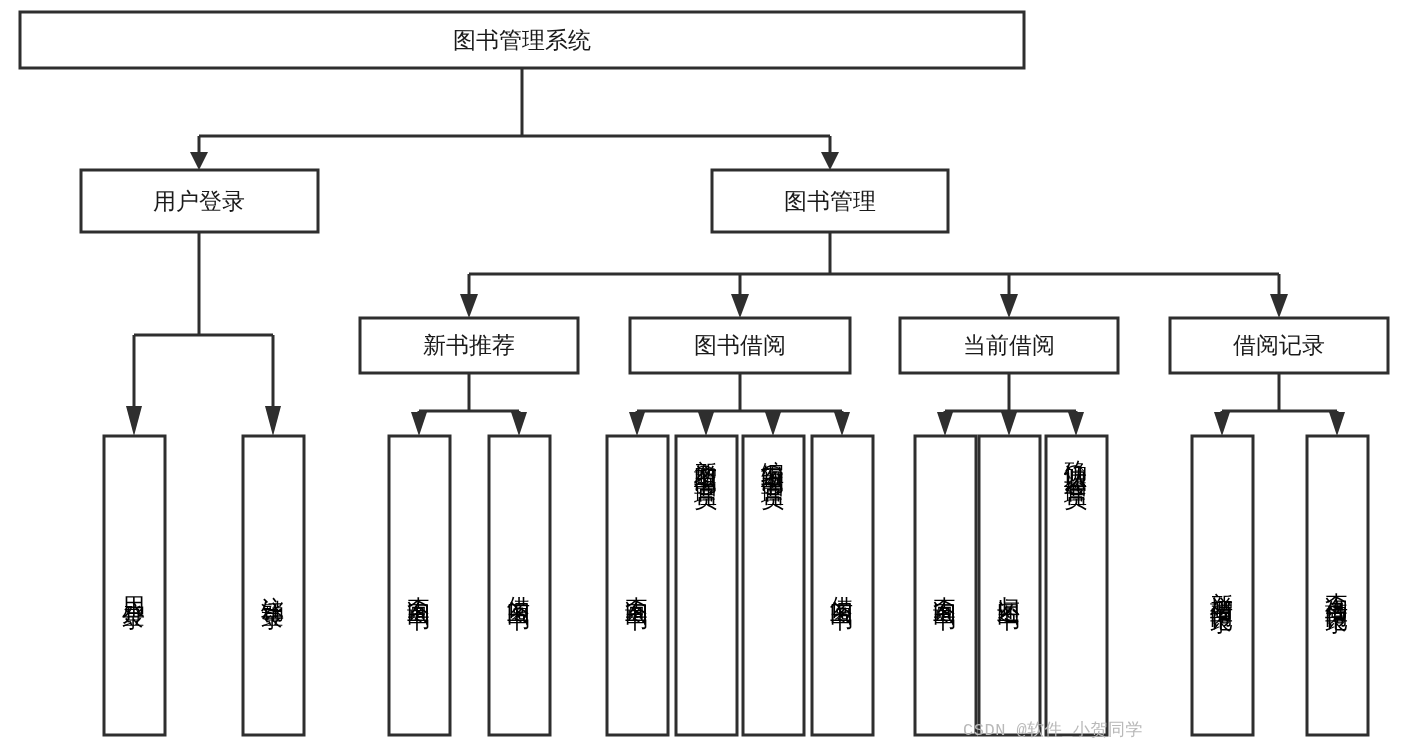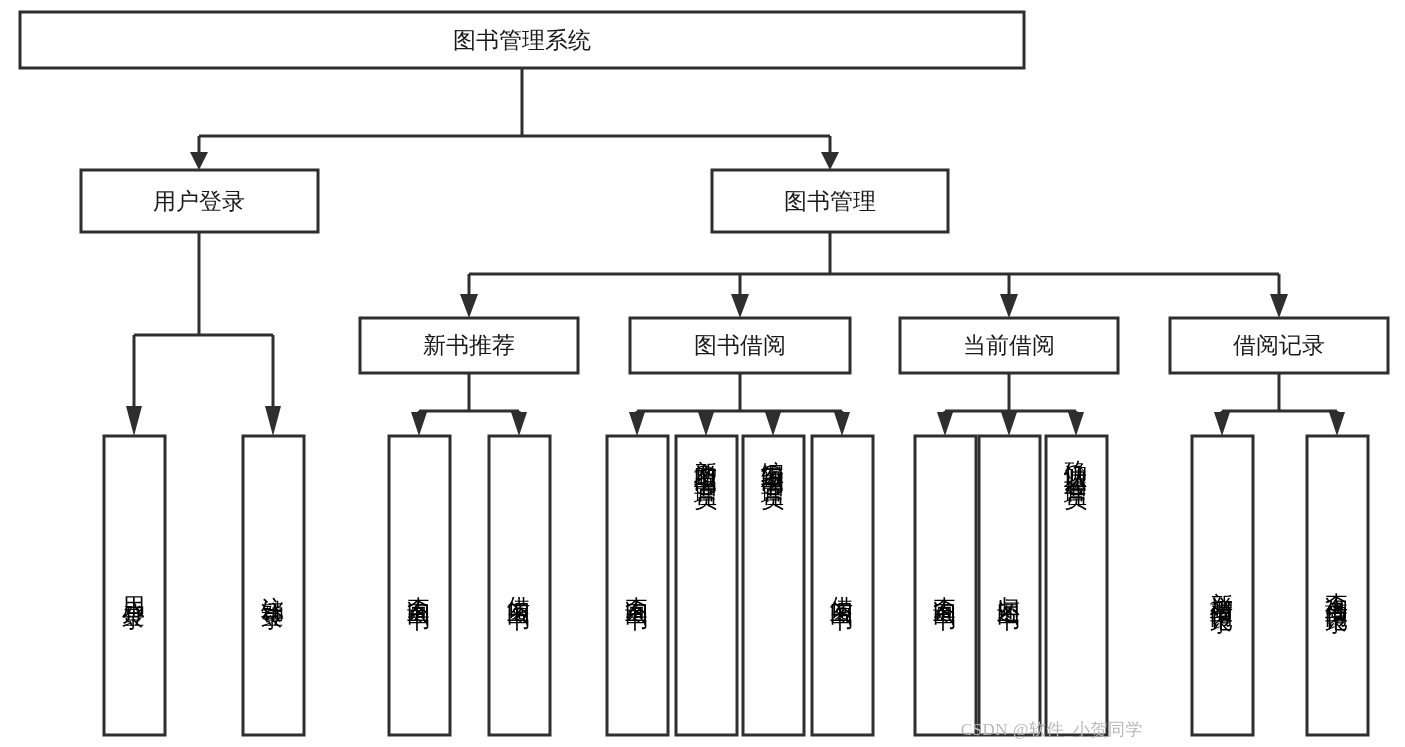--- a/index.html
+++ b/index.html
@@ -55,21 +55,21 @@
     fill: #1a1a1a;
     writing-mode: vertical-rl;
     text-orientation: upright;
     letter-spacing: 4px;
     white-space: pre;
   }
   .watermark {
     position: absolute;
     right: 8px;
     bottom: 6px;
-    font-family: Liberation Serif, serif;
+    font-family: Liberation Mono, monospace;
     font-size: 17px;
     color: #b9b9b9;
     letter-spacing: 0.5px;
     pointer-events: none;
     user-select: none;
     white-space: nowrap;
   }
 </style>
 </head>
 <body>

